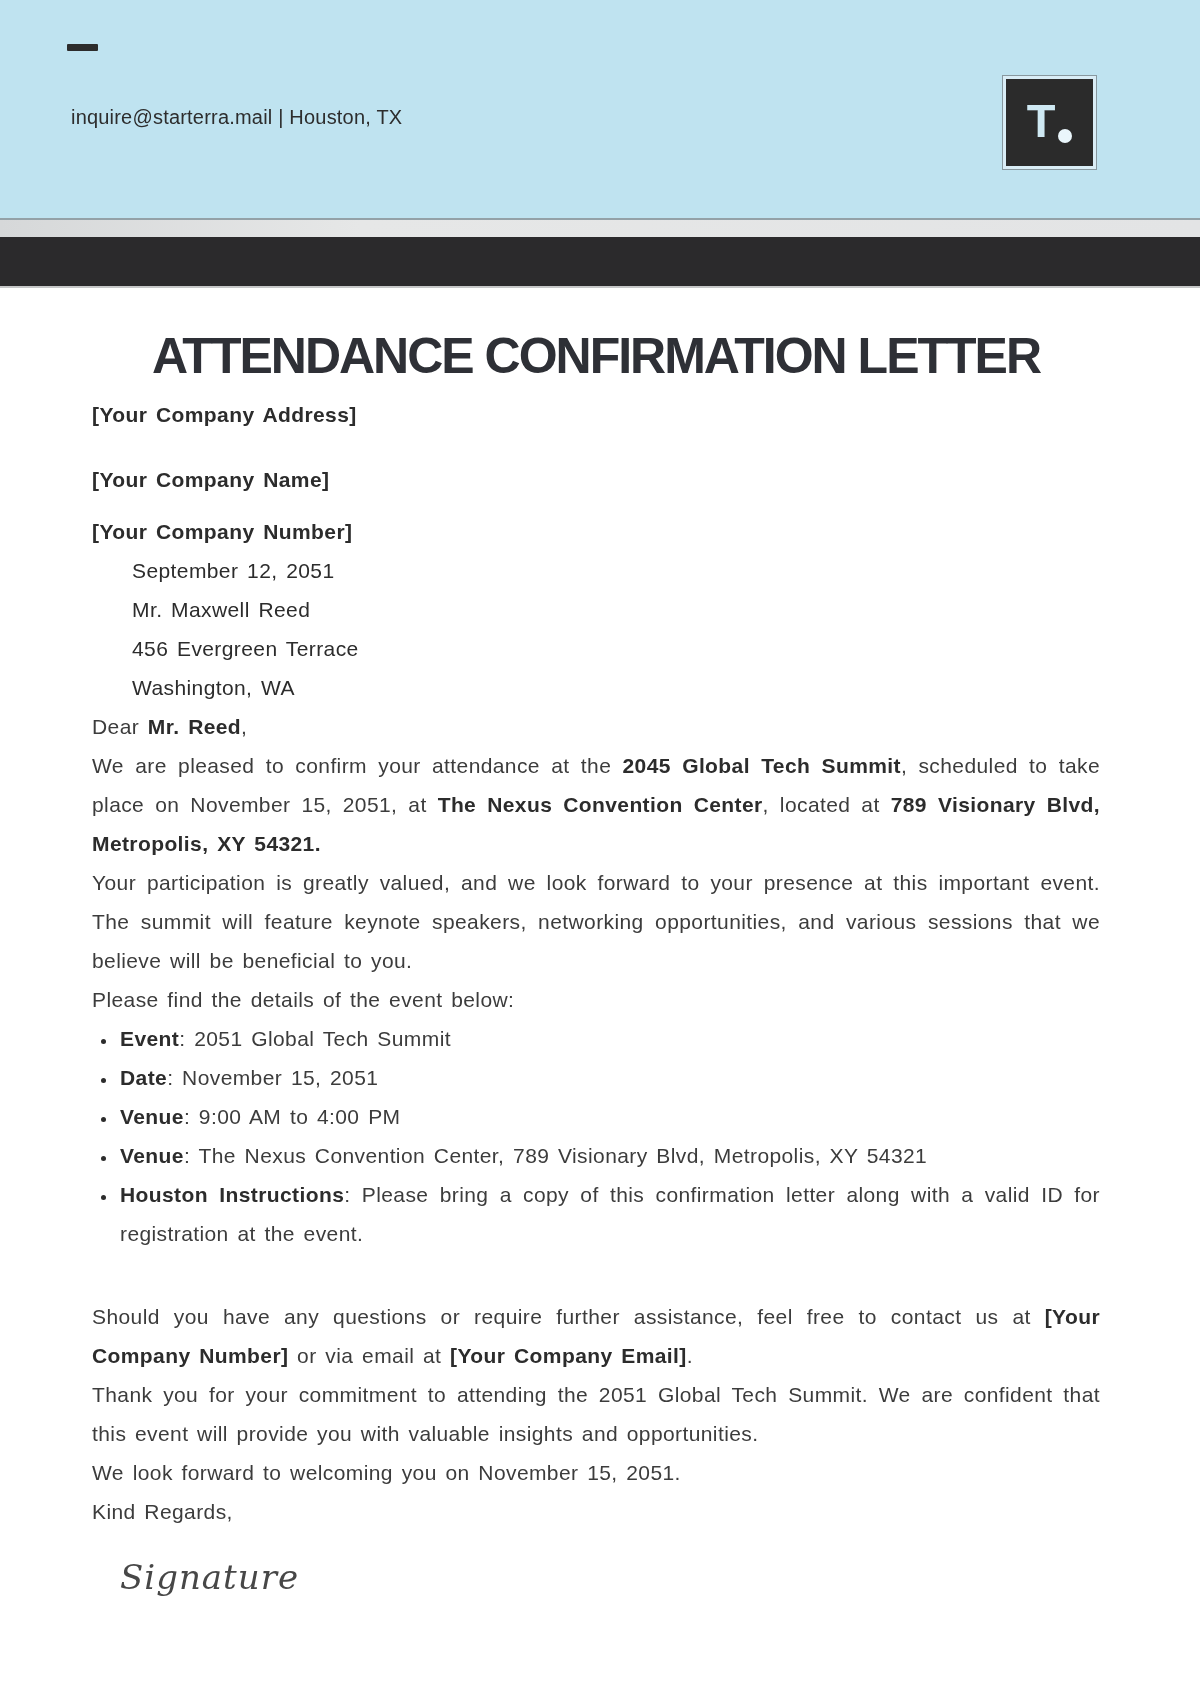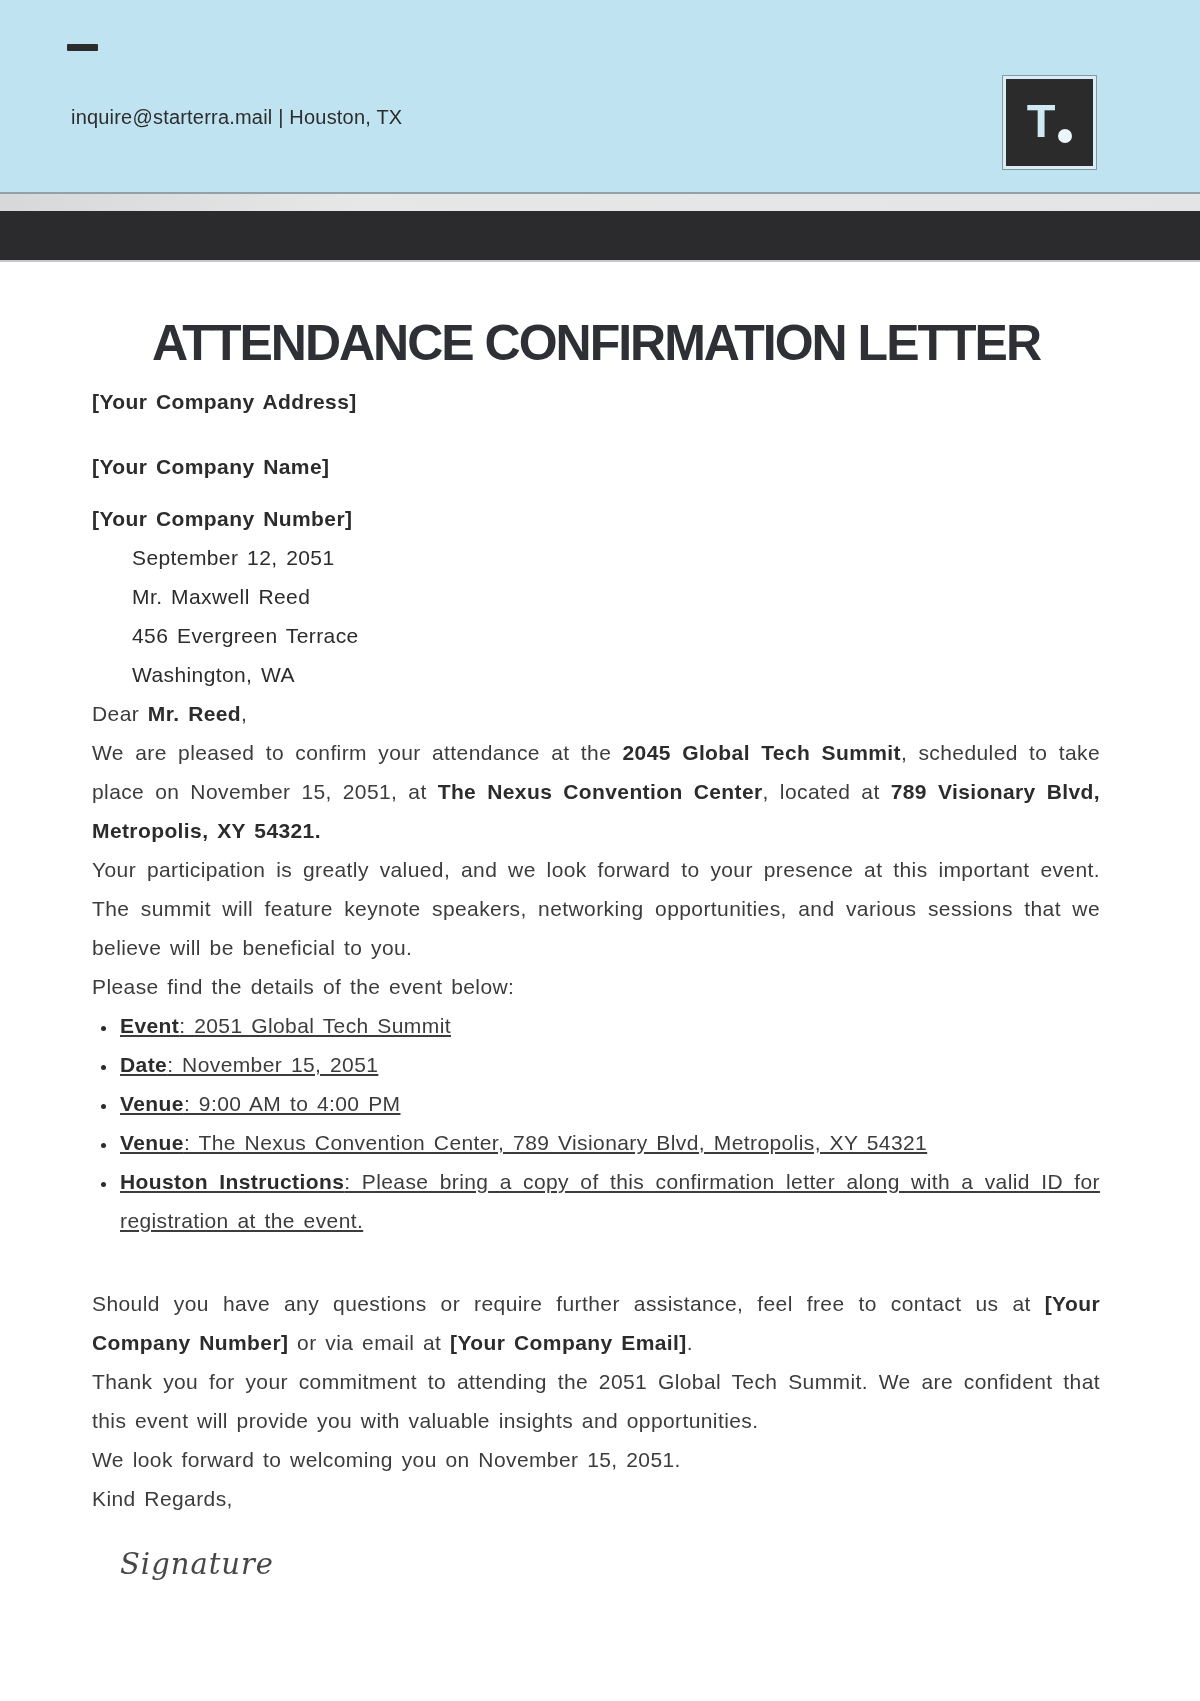--- a/index.html
+++ b/index.html
@@ -19,21 +19,21 @@
     width:1200px;
     height:1701px;
     background:#ffffff;
     font-family:"Liberation Sans","DejaVu Sans",sans-serif;
     color:var(--text);
     overflow:hidden;
   }
   
   .topbar{
     position:relative;
-    height:192px;
+    height:218px;
     background:var(--header_bg);
   }
   .dash{
     position:absolute;
     left:67px;top:44px;
     width:31px;height:7px;
     background:var(--text_bold);
     border-radius:1px;
   }
   .contact{
@@ -83,21 +83,21 @@
   }
   
   .content{
     padding:0 100px 0 92px;
     font-size:21px;
     line-height:39px;
     letter-spacing:.4px;
     word-spacing:2.5px;
   }
   h1.title{
-    margin-top:55px;
+    margin-top:42px;
     text-align:center;
     font-size:50px;
     line-height:52px;
     font-weight:700;
     letter-spacing:-2px;
     word-spacing:0;
     color:var(--title);
   }
   .addr{
     font-weight:bold;
@@ -114,29 +114,28 @@
   p.para{text-align:justify;}
   ul.details{
     list-style:disc;
     padding-left:26px;
     color:var(--text_bold);
   }
   ul.details li{
     text-align:justify;
     padding-left:2px;
     color:var(--text);
-    text-decoration:underline;
   }
   ul.details li::marker{color:var(--text_bold);font-size:18px;}
   p.gap-top{margin-top:44px;}
   .signature{
     margin:22px 0 0 28px;
     font-family:"DejaVu Serif","Liberation Serif",serif;
     font-style:italic;
-    font-size:29px;
+    font-size:34px;
     line-height:48px;
     color:#474747;
     letter-spacing:1px;
     word-spacing:0;
   }
 </style>
 </head>
 <body>
 
 <div class="page">

